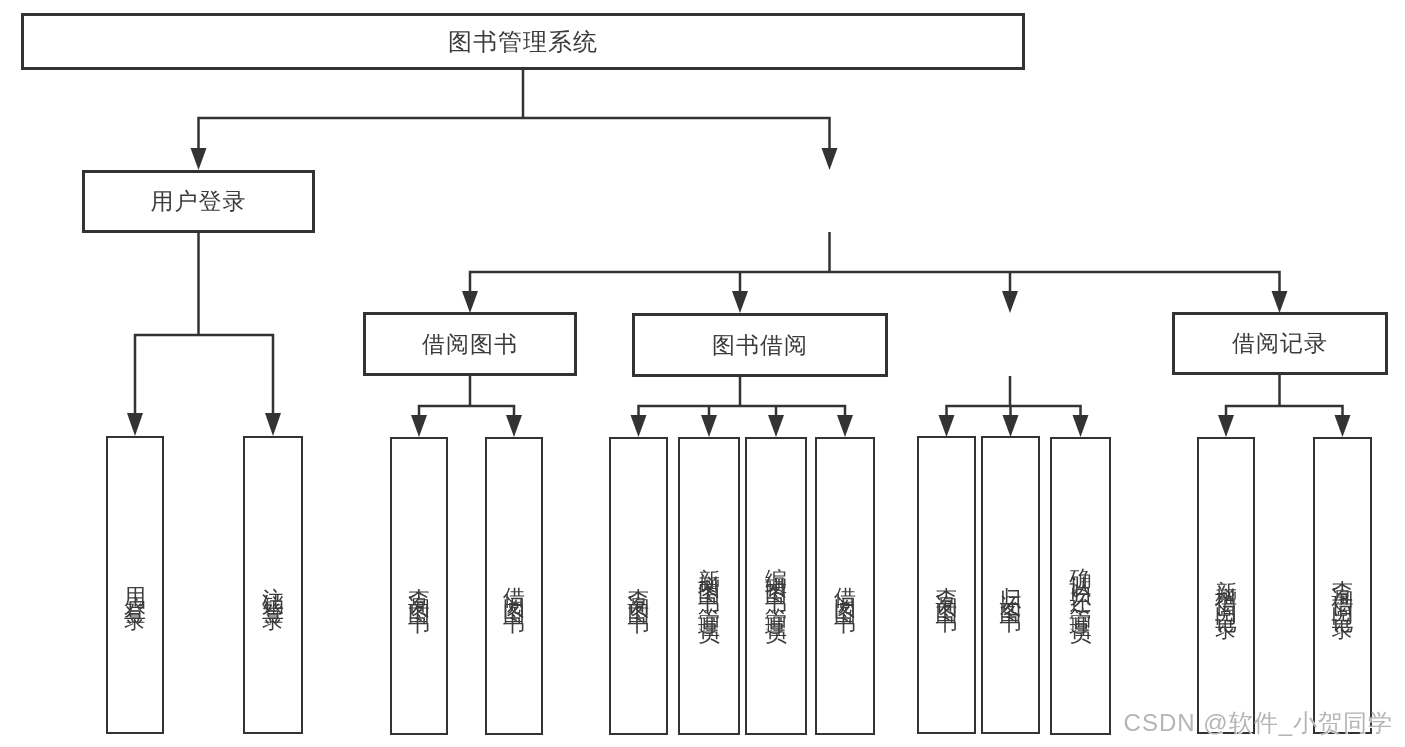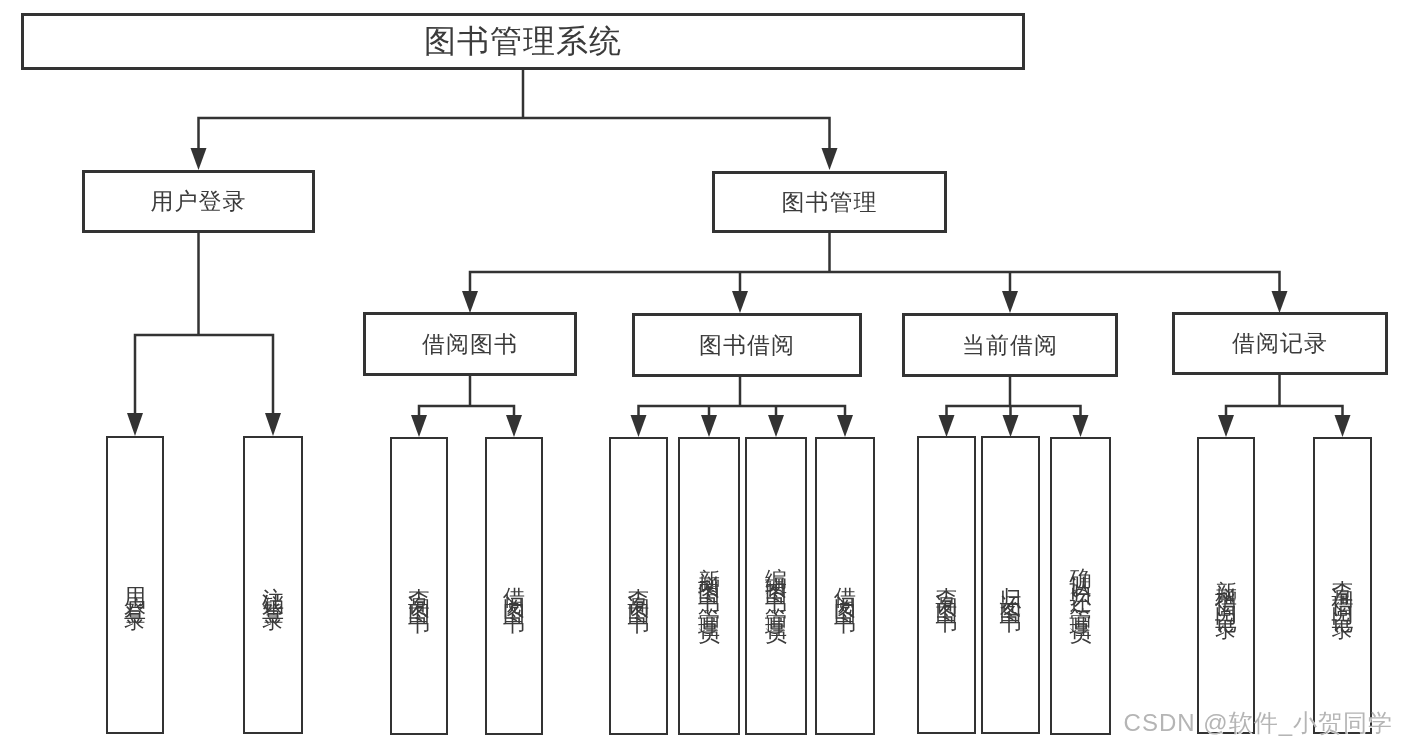--- a/index.html
+++ b/index.html
@@ -23,21 +23,21 @@
   .box{
     position:absolute;
     box-sizing:border-box;
     border:3px solid var(--line);
     background:var(--background);
     display:flex;align-items:center;justify-content:center;
     font-size:23px;
     letter-spacing:1px;
     white-space:nowrap;
   }
-  .box.root{font-size:32px;}
+  .box.root{font-size:24px;}
   .leaf{
     position:absolute;
     box-sizing:border-box;
     top:436px;height:298px;
     border:2.5px solid var(--line);
     background:var(--background);
     display:flex;align-items:center;justify-content:center;
   }
   .vtext{
     writing-mode:vertical-rl;
@@ -110,32 +110,26 @@
     <polygon points="1334.5,415 1350.5,415 1342.5,437"></polygon>
   </svg>
 
   <div class="box root" style="left:21px;top:13px;width:1004px;height:57px">
     <span>图书管理系统</span>
   </div>
 
   <div class="box" style="left:82px;top:170px;width:233px;height:63px">
     <span>用户登录</span>
   </div>
-  <div class="box" style="left:712px;top:171px;width:235px;height:62px">
-    <span>图书管理</span>
-  </div>
 
   <div class="box" style="left:363px;top:312px;width:214px;height:64px">
     <span>借阅图书</span>
   </div>
-  <div class="box" style="left:632px;top:313px;width:230px;height:64px">
+  <div class="box" style="left:632px;top:313px;width:256px;height:64px">
     <span>图书借阅</span>
-  </div>
-  <div class="box" style="left:902px;top:313px;width:216px;height:64px">
-    <span>当前借阅</span>
   </div>
   <div class="box" style="left:1172px;top:312px;width:216px;height:63px">
     <span>借阅记录</span>
   </div>
 
   <div class="leaf" style="left:106px;width:58px">
     <span class="vtext">用户登录</span>
   </div>
   <div class="leaf" style="left:243px;width:60px">
     <span class="vtext">注销登录</span>

